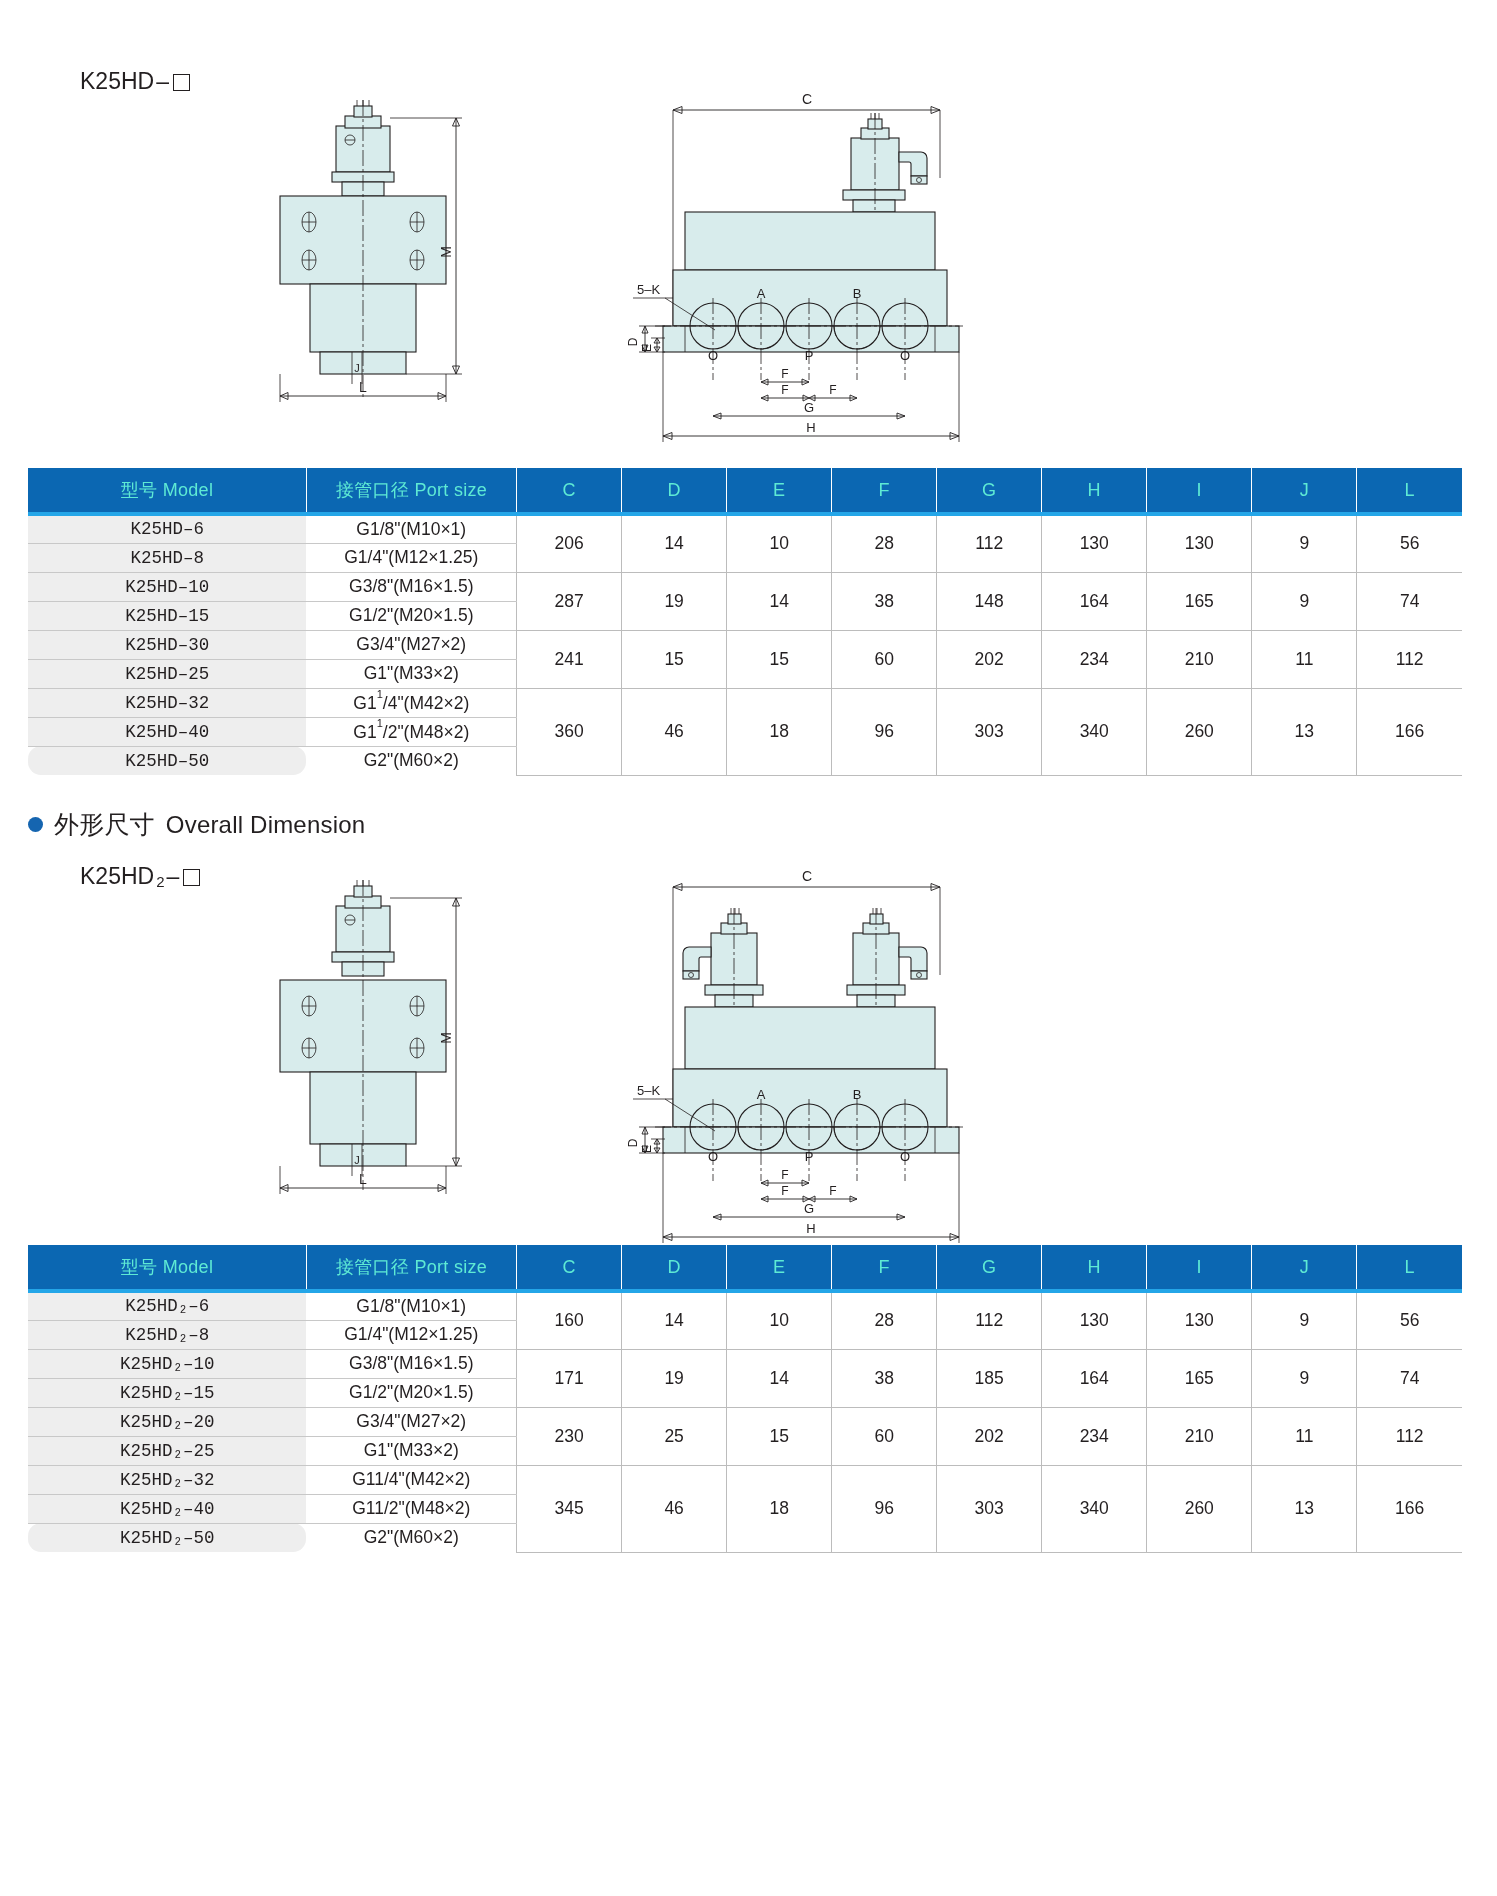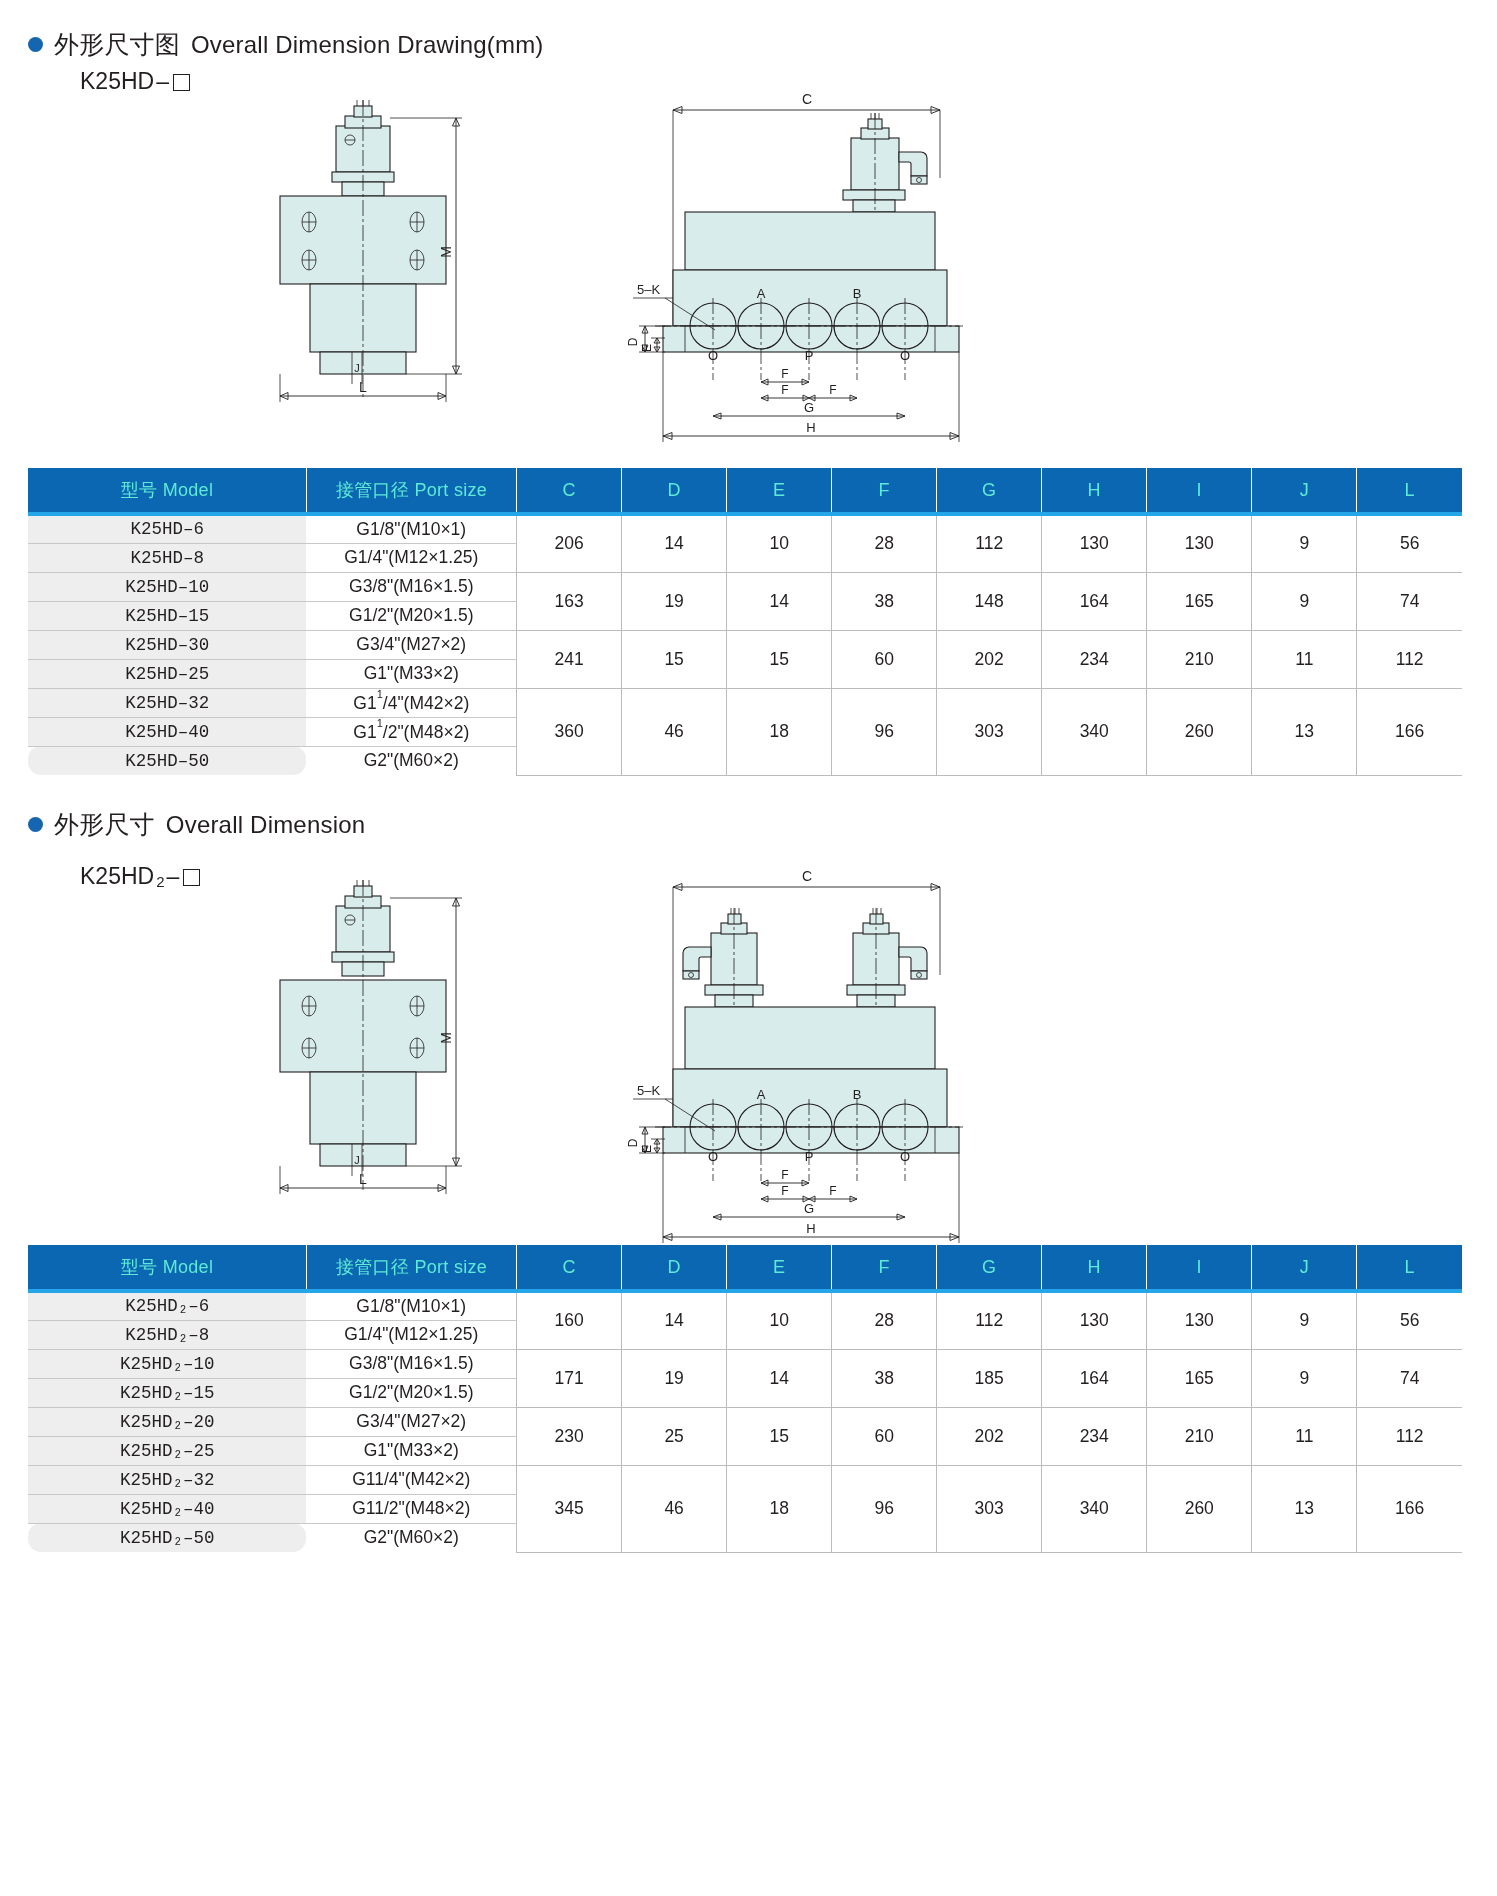--- a/index.html
+++ b/index.html
@@ -110,25 +110,20 @@
   .dim { stroke: #231f20; stroke-width: .9; fill: none; }
   .cl  { stroke: #231f20; stroke-width: .8; fill: none;
          stroke-dasharray: 16 3 3 3; }
   .hid { stroke: #231f20; stroke-width: .8; fill: none; stroke-dasharray: 4 3; }
 </style>
 </head>
 <body>
 
 <div class="page">
 
-  <div class="sec-head" style="left:28px; top:28px;">
-    <span class="bullet"></span>
-    <span class="cn">外形尺寸图</span>
-    <span class="en">Overall Dimension Drawing(mm)</span>
-  </div>
 
   <div class="model-line" style="left:80px; top:68px;">
     <span>K25HD</span>
       <span>–</span>
       <span class="boxsym"></span>
   </div>
 
   <div class="draw" style="left:250px; top:100px;">
     <svg width="250" height="320" viewBox="0 0 250 320">
 
@@ -325,21 +320,21 @@
           <td rowspan="2">9</td>
           <td rowspan="2">56</td>
         </tr>
         <tr>
           <td class="model">K25HD–8</td>
           <td class="port">G1/4"(M12×1.25)</td>
         </tr>
         <tr>
           <td class="model">K25HD–10</td>
           <td class="port">G3/8"(M16×1.5)</td>
-          <td rowspan="2">163</td>
+          <td rowspan="2">287</td>
           <td rowspan="2">19</td>
           <td rowspan="2">14</td>
           <td rowspan="2">38</td>
           <td rowspan="2">148</td>
           <td rowspan="2">164</td>
           <td rowspan="2">165</td>
           <td rowspan="2">9</td>
           <td rowspan="2">74</td>
         </tr>
         <tr>

